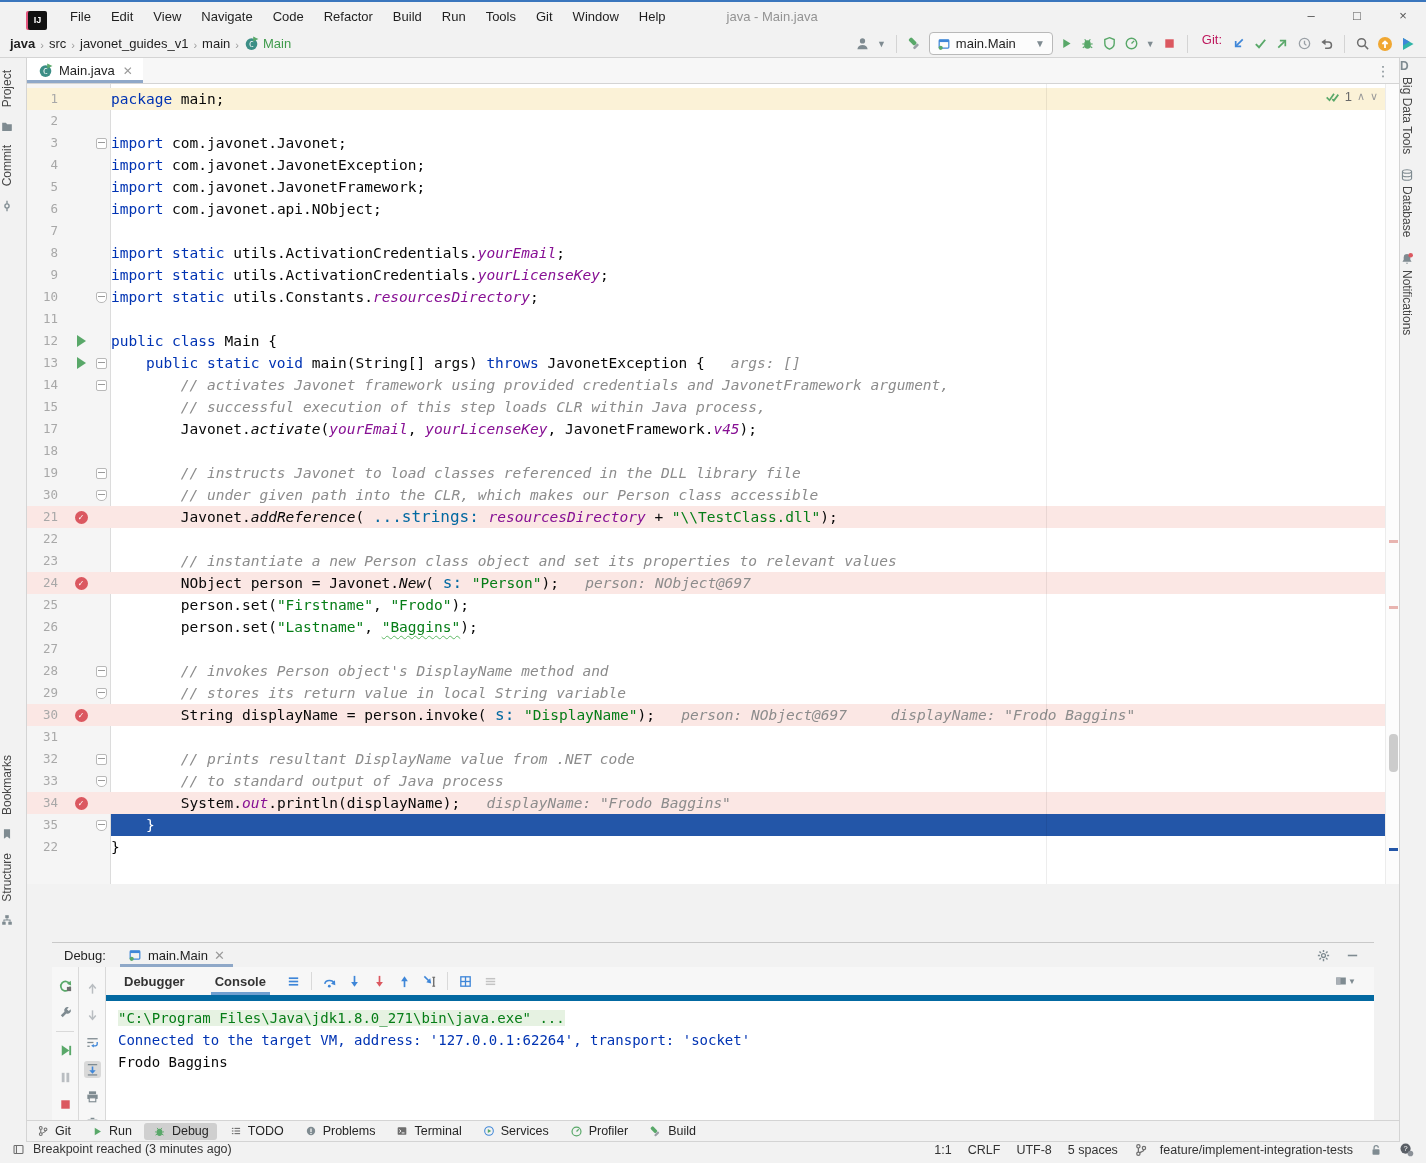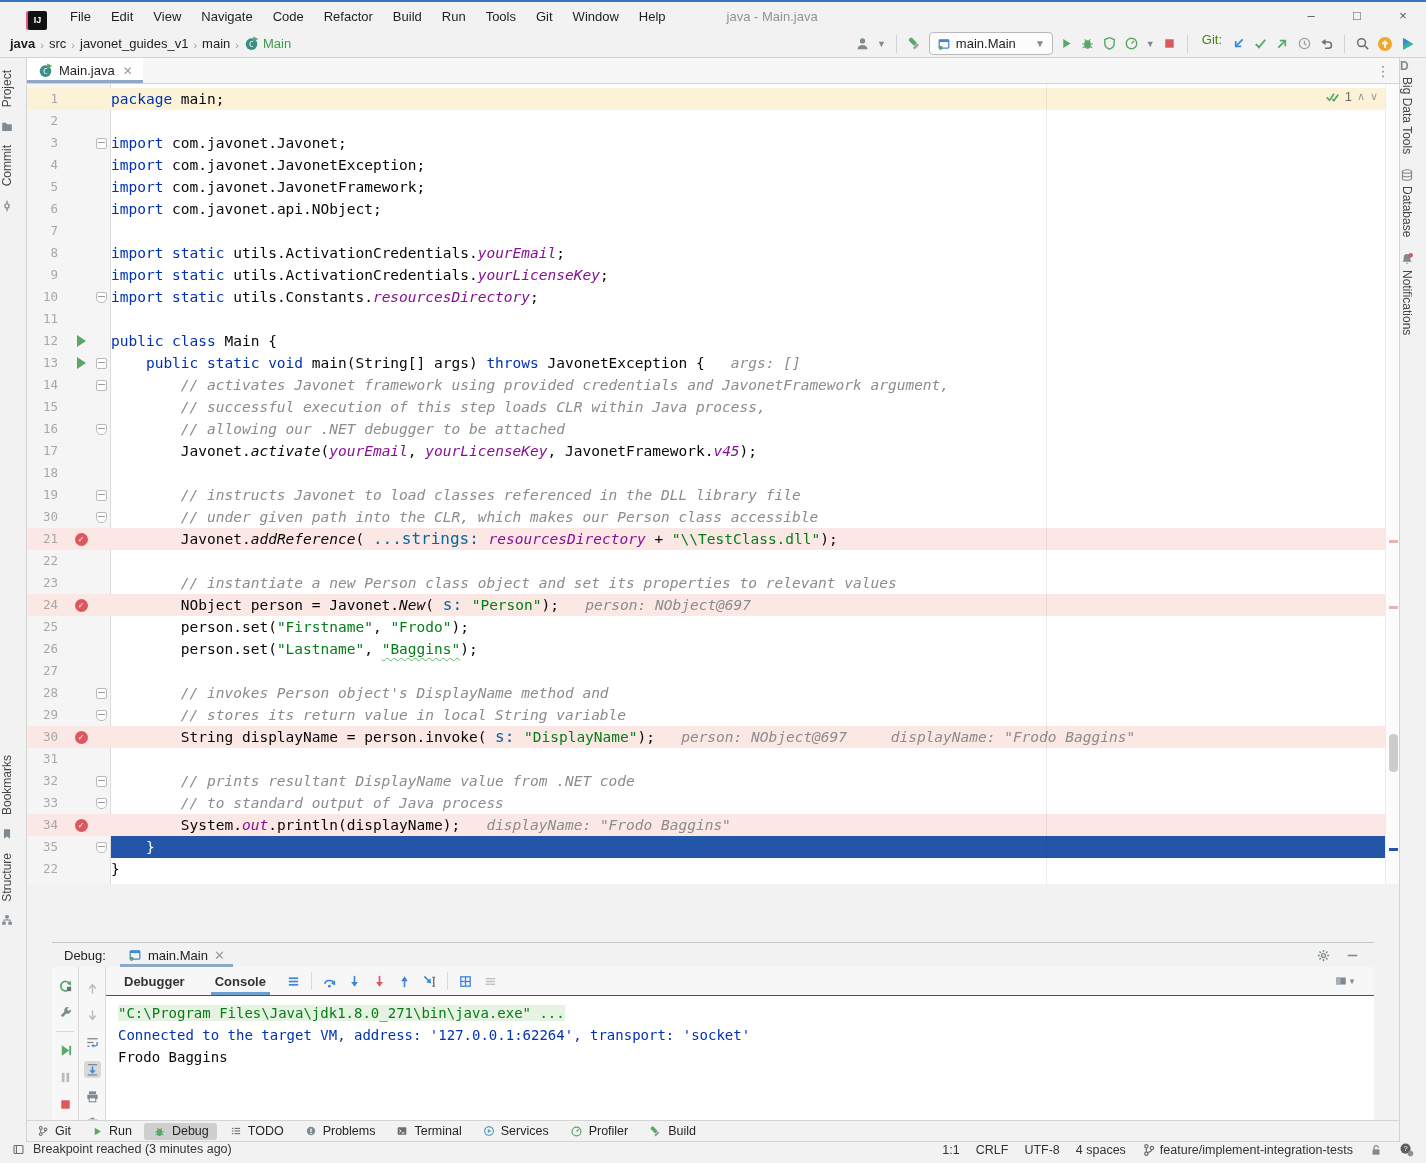--- a/index.html
+++ b/index.html
@@ -21,21 +21,21 @@
   .navbar{position:absolute;left:0;top:30px;width:100%;height:28px;background:#f2f2f2;
           border-bottom:1px solid #d4d4d4;display:flex;align-items:center;box-sizing:border-box;padding:0 10px}
   .crumbs{display:flex;align-items:flex-end}
   .crumbs .sep{color:#9a9a9a;padding:0 5px;font-size:11px}
   .crumb-last{color:#3f9b4c;display:flex;align-items:center;gap:4px}
   .navtools{margin-left:auto;display:flex;align-items:center;gap:7px}
   .navtools .tsep{width:1px;height:18px;background:#d4d4d4;margin:0 3px}
   .combo{display:flex;align-items:center;gap:5px;border:1px solid #b9b9b9;background:#fcfcfc;
          border-radius:4px;height:21px;padding:0 7px;min-width:108px}
   .combo .caret{color:#7f8b91;font-size:10px;margin-left:auto}
-  .gitlbl{color:#4d7c0f;margin:0 2px 8px 4px}
+  .gitlbl{color:#be185d;margin:0 2px 8px 4px}
   
   .stripe{position:absolute;top:58px;bottom:21px;width:26px;background:#f2f2f2;z-index:5}
   .stripe.left{left:0;border-right:1px solid #d4d4d4}
   .stripe.right{right:0;border-left:1px solid #d4d4d4}
   .vlabel{writing-mode:vertical-rl;color:#454545;font-size:12px;display:flex;align-items:center;gap:6px;margin:12px 0}
   .stripe.left .vlabel{transform:rotate(180deg)}
   .stripe .icn{margin:6px auto}
   
   .centercol{position:absolute;left:26px;top:58px;right:26px}
   .tabbar{height:26px;background:#f7f7f7;border-bottom:1px solid #d4d4d4;display:flex;align-items:center;box-sizing:border-box}
@@ -82,39 +82,39 @@
   .dtab .under{position:absolute;left:0;right:0;bottom:0;height:3px;background:#8fa8c8}
   .dhead .right{margin-left:auto;display:flex;gap:14px;padding-right:14px}
   .dbody{position:relative;height:212px;background:#f7f7f7}
   .dcol1{position:absolute;left:0;top:0;bottom:0;width:27px;border-right:1px solid #d9d9d9;display:flex;flex-direction:column;align-items:center;padding-top:5px;box-sizing:border-box}
   .dcol2{position:absolute;left:27px;top:0;bottom:0;width:27px;border-right:1px solid #d9d9d9;display:flex;flex-direction:column;align-items:center;padding-top:8px;box-sizing:border-box}
   .dcol1 .icn,.dcol2 .icn{margin:5px 0;border-radius:3px;padding:1px}
   .dcol1 .div{width:18px;height:1px;background:#d9d9d9;margin:5px 0}
   .dcol1 .more{margin-top:auto;margin-bottom:6px;color:#7f8b91;font-size:12px}
   .icn.sel{background:#d9d9d9}
   .dmain{position:absolute;left:54px;right:0;top:0;bottom:0;display:flex;flex-direction:column}
-  .dtoolrow{height:28px;display:flex;align-items:center;gap:10px;padding:0 8px;border-bottom:1px solid #0369a1}
+  .dtoolrow{height:28px;display:flex;align-items:center;gap:10px;padding:0 8px;border-bottom:6px solid #0369a1}
   .dtabitem{position:relative;height:28px;display:flex;align-items:center;padding:0 10px;font-weight:bold;color:#333}
   .dtabitem .under{position:absolute;left:6px;right:6px;bottom:0;height:3px;background:#6f9fd0}
   .dtoolrow .tsep{width:1px;height:18px;background:#d9d9d9}
   .dtoolrow .right{margin-left:auto;padding-right:10px;display:flex;align-items:center;color:#7f8b91}
   .console{flex:1;background:#fff;overflow:hidden;padding:6px 0 0 12px;font-family:"DejaVu Sans Mono",monospace;font-size:14px;line-height:22px;white-space:pre}
   .cl-cmd span{color:#067d17;background:#e6f2e2}
   .cl-sys{color:#0033b3}
   .cl-out{color:#080808}
   
   .toolbar-bottom{position:absolute;left:0;right:0;top:1120px;height:21px;background:#f2f2f2;border-top:1px solid #d4d4d4;
                   display:flex;align-items:center;gap:4px;padding-left:28px;box-sizing:border-box;font-size:12.5px}
   .twb{display:flex;align-items:center;gap:5px;padding:1px 8px;border-radius:3px;color:#262626}
   .twb.sel{background:#cfcfcf}
   .statusbar{position:absolute;left:0;right:0;bottom:0;height:22px;background:#f2f2f2;border-top:1px solid #d4d4d4;
              display:flex;align-items:flex-start;font-size:12.5px;color:#333;padding:0 12px;box-sizing:border-box}
   .statusbar .left{display:flex;align-items:center;gap:8px}
   .statusbar .right{margin-left:auto;display:flex;align-items:center;gap:16px}
-  .branch{display:flex;align-items:center;gap:4px}
+  .branch{display:flex;align-items:center;gap:12px}
 </style>
 </head>
 <body>
 
 <div class="titlebar">
   <div class="ij-logo">IJ</div>
   <div class="menus" id="menus">
       <span>File</span>
       <span>Edit</span>
       <span>View</span>
@@ -335,21 +335,20 @@
         <div class="eline"><span class="num">6</span><span class="gic"></span><span class="fld"></span><span class="code"><span class="s-k">import</span><span class="s-p"> com.javonet.api.NObject;</span></span></div>
         <div class="eline"><span class="num">7</span><span class="gic"></span><span class="fld"></span><span class="code"></span></div>
         <div class="eline"><span class="num">8</span><span class="gic"></span><span class="fld"></span><span class="code"><span class="s-k">import static</span><span class="s-p"> utils.ActivationCredentials.</span><span class="s-m">yourEmail</span><span class="s-p">;</span></span></div>
         <div class="eline"><span class="num">9</span><span class="gic"></span><span class="fld"></span><span class="code"><span class="s-k">import static</span><span class="s-p"> utils.ActivationCredentials.</span><span class="s-m">yourLicenseKey</span><span class="s-p">;</span></span></div>
         <div class="eline"><span class="num">10</span><span class="gic"></span><span class="fld"><span class="foldbox e"></span></span><span class="code"><span class="s-k">import static</span><span class="s-p"> utils.Constants.</span><span class="s-m">resourcesDirectory</span><span class="s-p">;</span></span></div>
         <div class="eline"><span class="num">11</span><span class="gic"></span><span class="fld"></span><span class="code"></span></div>
         <div class="eline"><span class="num">12</span><span class="gic"><span class="runarrow"></span></span><span class="fld"></span><span class="code"><span class="s-k">public class</span><span class="s-p"> Main {</span></span></div>
         <div class="eline"><span class="num">13</span><span class="gic"><span class="runarrow"></span></span><span class="fld"><span class="foldbox"></span></span><span class="code"><span class="s-p">    </span><span class="s-k">public static void</span><span class="s-p"> main(String[] args) </span><span class="s-k">throws</span><span class="s-p"> JavonetException {</span><span class="s-d">   args: []</span></span></div>
         <div class="eline"><span class="num">14</span><span class="gic"></span><span class="fld"><span class="foldbox"></span></span><span class="code"><span class="s-c">        // activates Javonet framework using provided credentials and JavonetFramework argument,</span></span></div>
         <div class="eline"><span class="num">15</span><span class="gic"></span><span class="fld"></span><span class="code"><span class="s-c">        // successful execution of this step loads CLR within Java process,</span></span></div>
-        <div class="eline"><span class="num">16</span><span class="gic"></span><span class="fld"><span class="foldbox e"></span></span><span class="code"><span class="s-c">        // allowing our .NET debugger to be attached</span></span></div>
         <div class="eline"><span class="num">17</span><span class="gic"></span><span class="fld"></span><span class="code"><span class="s-p">        Javonet.</span><span class="s-i">activate</span><span class="s-p">(</span><span class="s-m">yourEmail</span><span class="s-p">, </span><span class="s-m">yourLicenseKey</span><span class="s-p">, JavonetFramework.</span><span class="s-m">v45</span><span class="s-p">);</span></span></div>
         <div class="eline"><span class="num">18</span><span class="gic"></span><span class="fld"></span><span class="code"></span></div>
         <div class="eline"><span class="num">19</span><span class="gic"></span><span class="fld"><span class="foldbox"></span></span><span class="code"><span class="s-c">        // instructs Javonet to load classes referenced in the DLL library file</span></span></div>
         <div class="eline"><span class="num">30</span><span class="gic"></span><span class="fld"><span class="foldbox e"></span></span><span class="code"><span class="s-c">        // under given path into the CLR, which makes our Person class accessible</span></span></div>
         <div class="eline bg-b"><span class="num">21</span><span class="gic"><span class="bp">✓</span></span><span class="fld"></span><span class="code"><span class="s-p">        Javonet.</span><span class="s-i">addReference</span><span class="s-p">( </span><span class="s-h">...strings: </span><span class="s-m">resourcesDirectory</span><span class="s-p"> + </span><span class="s-s">"\\TestClass.dll"</span><span class="s-p">);</span></span></div>
         <div class="eline"><span class="num">22</span><span class="gic"></span><span class="fld"></span><span class="code"></span></div>
         <div class="eline"><span class="num">23</span><span class="gic"></span><span class="fld"></span><span class="code"><span class="s-c">        // instantiate a new Person class object and set its properties to relevant values</span></span></div>
         <div class="eline bg-b"><span class="num">24</span><span class="gic"><span class="bp">✓</span></span><span class="fld"></span><span class="code"><span class="s-p">        NObject person = Javonet.</span><span class="s-i">New</span><span class="s-p">( </span><span class="s-h">s: </span><span class="s-s">"Person"</span><span class="s-p">);</span><span class="s-d">   person: NObject@697</span></span></div>
         <div class="eline"><span class="num">25</span><span class="gic"></span><span class="fld"></span><span class="code"><span class="s-p">        person.set(</span><span class="s-s">"Firstname"</span><span class="s-p">, </span><span class="s-s">"Frodo"</span><span class="s-p">);</span></span></div>
         <div class="eline"><span class="num">26</span><span class="gic"></span><span class="fld"></span><span class="code"><span class="s-p">        person.set(</span><span class="s-s">"Lastname"</span><span class="s-p">, </span><span class="s-u">"Baggins"</span><span class="s-p">);</span></span></div>
@@ -685,21 +684,21 @@
           <rect x="2.5" y="3" width="11" height="10" rx="1" fill="none" stroke="#6e6e6e" stroke-width="1.3"></rect>
           <line x1="5.5" y1="3" x2="5.5" y2="13" stroke="#6e6e6e" stroke-width="1.3"></line>
         </svg>
       </span>
     <span>Breakpoint reached (3 minutes ago)</span>
   </div>
   <div class="right">
     <span>1:1</span>
     <span>CRLF</span>
     <span>UTF-8</span>
-    <span>4 spaces</span>
+    <span>5 spaces</span>
     <span class="branch">
       <span id="branchIcon">
           <svg viewBox="0 0 16 16" width="14" height="14">
             <circle cx="5" cy="3.8" r="1.9" fill="none" stroke="#6e6e6e" stroke-width="1.4"></circle>
             <circle cx="5" cy="12.2" r="1.9" fill="none" stroke="#6e6e6e" stroke-width="1.4"></circle>
             <circle cx="11.4" cy="5.8" r="1.9" fill="none" stroke="#6e6e6e" stroke-width="1.4"></circle>
             <path d="M5 5.7v4.6M11.4 7.7c0 2.4-3.4 2.2-5 3.4" fill="none" stroke="#6e6e6e" stroke-width="1.4"></path>
           </svg>
         </span>
       <span>feature/implement-integration-tests</span>

